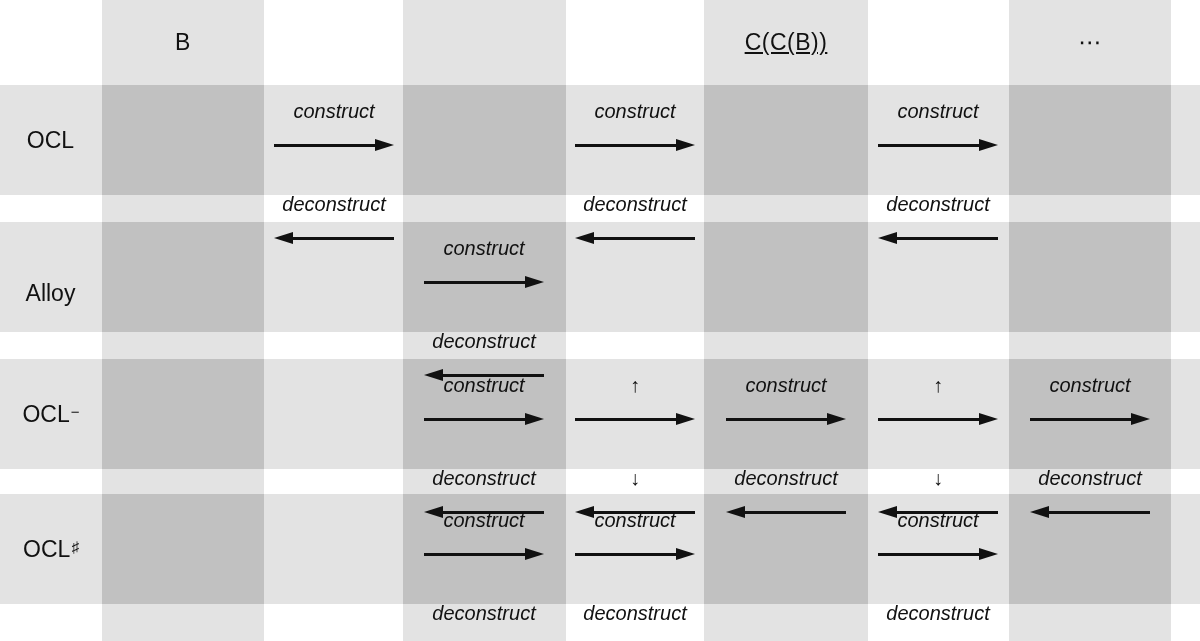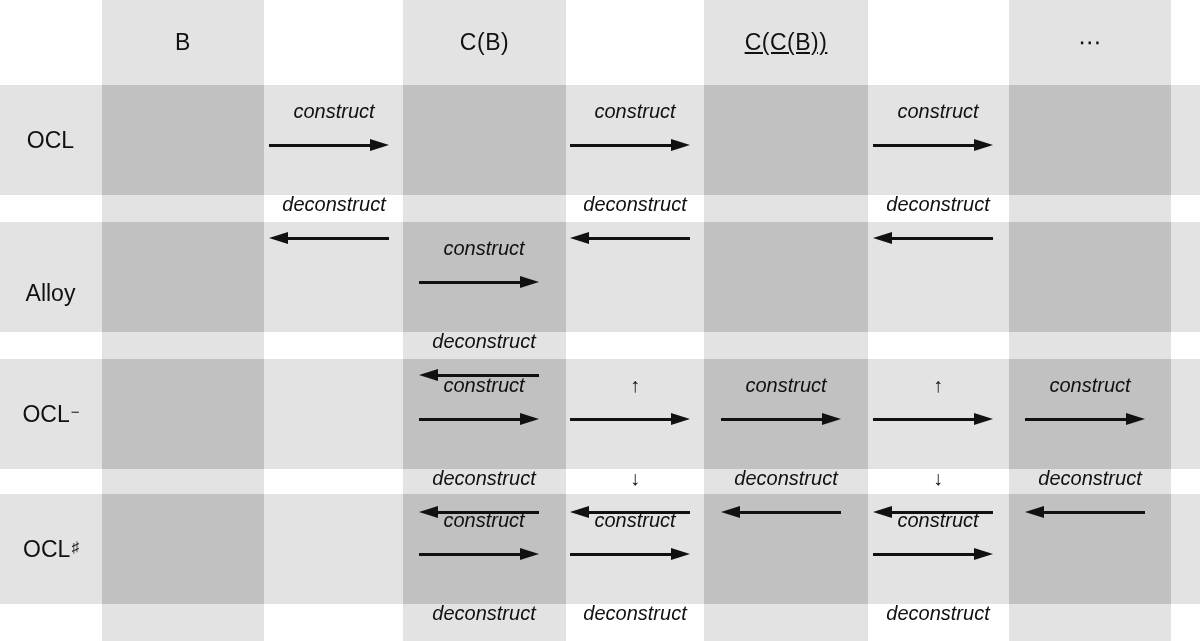--- a/index.html
+++ b/index.html
@@ -20,21 +20,21 @@
     font-size:23px;letter-spacing:0.5px;
   }
   .rowlabel{
     position:absolute;left:0;width:102px;
     display:flex;align-items:center;justify-content:center;
     font-size:23px;
   }
   .rowlabel sup{font-size:15px;line-height:0;margin-left:1px;position:relative;top:-2px;}
   .pair{
     position:absolute;width:130px;
-    display:flex;flex-direction:column;gap:16px;
+    display:flex;flex-direction:column;align-items:center;gap:16px;
   }
   .plabel{
     height:24px;line-height:24px;
     font-size:20px;font-style:italic;
     text-align:center;white-space:nowrap;
   }
   .plabel.sym{font-style:normal;font-size:20px;}
   .arrow{position:relative;width:120px;height:13px;}
   .arrow .shaft{position:absolute;top:5px;height:3px;background:#111;}
   .arrow.right .shaft{left:0;right:13px;}
@@ -74,21 +74,20 @@
   <div class="cell" style="left:403px;width:163px;top:359px;height:110px;"></div>
   <div class="cell" style="left:704px;width:164px;top:359px;height:110px;"></div>
   <div class="cell" style="left:1009px;width:162px;top:359px;height:110px;"></div>
 
   <div class="cell" style="left:102px;width:162px;top:494px;height:110px;"></div>
   <div class="cell" style="left:403px;width:163px;top:494px;height:110px;"></div>
   <div class="cell" style="left:704px;width:164px;top:494px;height:110px;"></div>
   <div class="cell" style="left:1009px;width:162px;top:494px;height:110px;"></div>
 
   <div class="colhead" style="left:102px;width:162px;">B</div>
-  <div class="colhead" style="left:403px;width:163px;">C(B)</div>
   <div class="colhead" style="left:704px;width:164px;text-decoration:underline;">C(C(B))</div>
   <div class="colhead" style="left:1009px;width:162px;">⋯</div>
 
   <div class="rowlabel" style="top:85px;height:110px;">
       <span>OCL</span>
       <sup></sup>
     </div>
   <div class="rowlabel" style="top:222px;height:142px;">
       <span>Alloy</span>
       <sup></sup>

